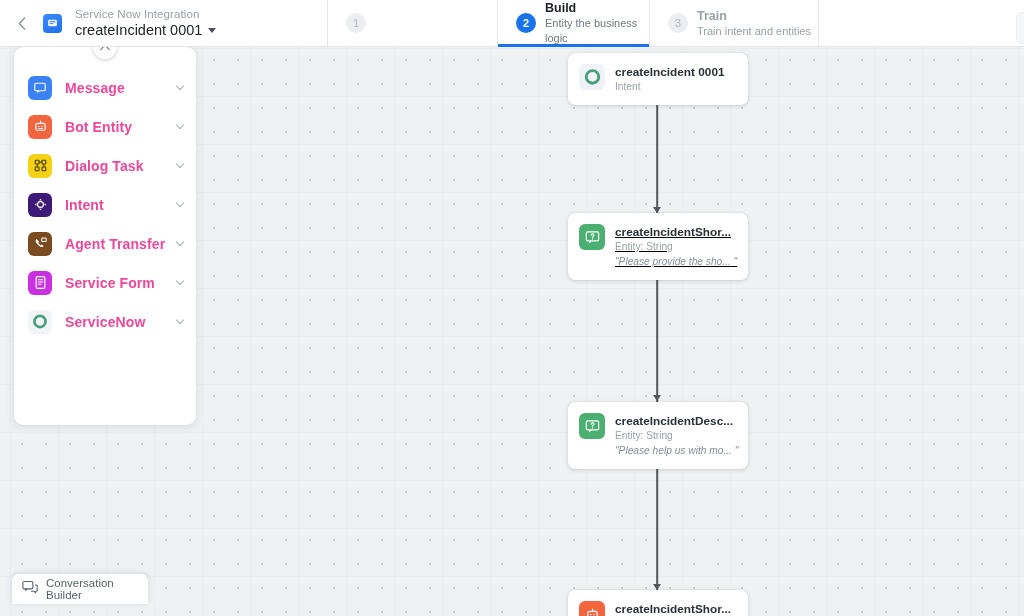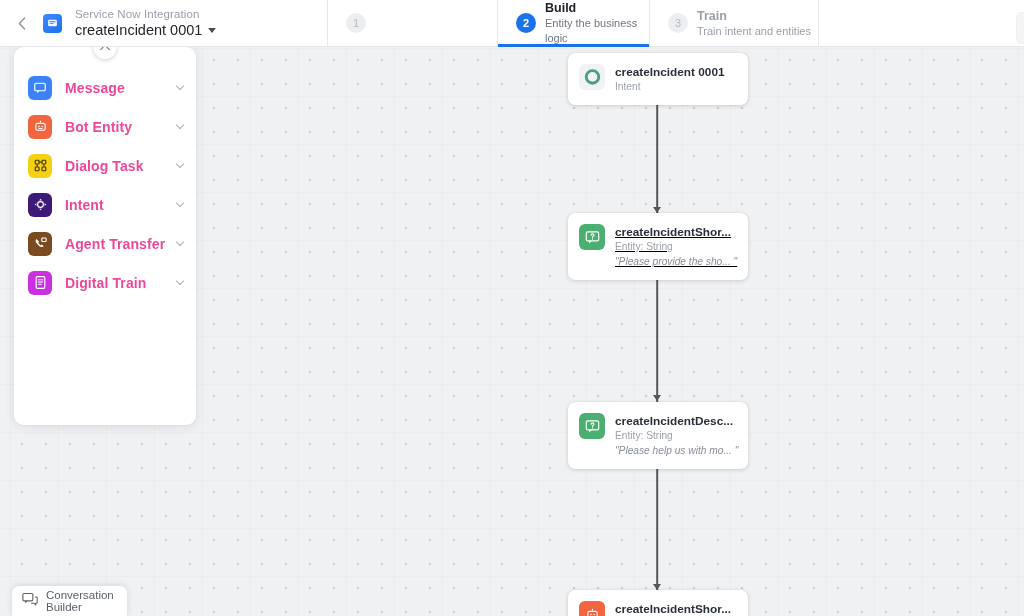--- a/index.html
+++ b/index.html
@@ -134,21 +134,21 @@
   .node-body { margin-left: 10px; min-width: 0; padding-top: 1px; }
   .node-title {
     font-size: 11.8px; font-weight: bold; color: #2b3038; line-height: 15px;
     white-space: nowrap; overflow: hidden;
   }
   .node-sub { font-size: 10.2px; color: #9ba1a9; line-height: 14px; white-space: nowrap; }
   .node-quote { font-size: 10.2px; color: #878d96; font-style: italic; line-height: 15px; white-space: nowrap; }
 
   
   .conv-builder {
-    position: absolute; left: 12px; bottom: 0; width: 115px; height: 30px;
+    position: absolute; left: 12px; bottom: 12px; width: 136px; height: 30px;
     background: #ffffff; border-radius: 7px 7px 0 0;
     box-shadow: 0 -1px 6px rgba(25,32,46,0.12);
     display: flex; align-items: center; padding: 0 10px; gap: 8px; cursor: pointer; z-index: 25;
   }
   .cb-label { font-size: 11.5px; color: #5b616a; }
 </style>
 </head>
 <body>
 
 <div id="app">
@@ -352,24 +352,34 @@
           <div class="chev-dn"></div>
         </div>
 
         <div class="pal-item">
           <div class="pal-ico" style="background:#c930e0;">
             <svg width="15" height="15" viewBox="0 0 16 16" fill="none" aria-hidden="true">
               <rect x="3.4" y="1.8" width="9.2" height="12.4" rx="1.4" stroke="#ffffff" stroke-width="1.25"></rect>
               <path d="M5.6 5h4.8M5.6 7.4h4.8M5.6 9.8h3.2" stroke="#ffffff" stroke-width="1.1" stroke-linecap="round"></path>
             </svg>
           </div>
-          <div class="pal-label">Digital Train</div>
-          <div class="chev-dn"></div>
-        </div>
-
+          <div class="pal-label">Service Form</div>
+          <div class="chev-dn"></div>
+        </div>
+
+        <div class="pal-item">
+          <div class="pal-ico" style="background:#f3f4f8;">
+            <svg width="18" height="18" viewBox="0 0 20 20" aria-hidden="true">
+              <circle cx="10" cy="9.4" r="6.2" fill="none" stroke="#4aa07a" stroke-width="3"></circle>
+              <path d="M7.4 13.5 L7.4 16.8 L10.5 15 Z" fill="#4aa07a"></path>
+            </svg>
+          </div>
+          <div class="pal-label">ServiceNow</div>
+          <div class="chev-dn"></div>
+        </div>
 
       </div>
     </div>
 
     <div class="conv-builder">
       <span>
         <svg width="16" height="15" viewBox="0 0 18 16" fill="none" aria-hidden="true">
           <rect x="1" y="1.2" width="11.2" height="8.4" rx="1.5" stroke="#5b616a" stroke-width="1.25"></rect>
           <path d="M3.6 9.6 L3.6 12.4 L6.4 9.6 Z" fill="#5b616a"></path>
           <path d="M14.6 5.2h1.6a.9.9 0 0 1 .9.9v5.2a.9.9 0 0 1-.9.9h-.8v2l-2-2h-3.2" stroke="#5b616a" stroke-width="1.15" stroke-linejoin="round" fill="none"></path>

